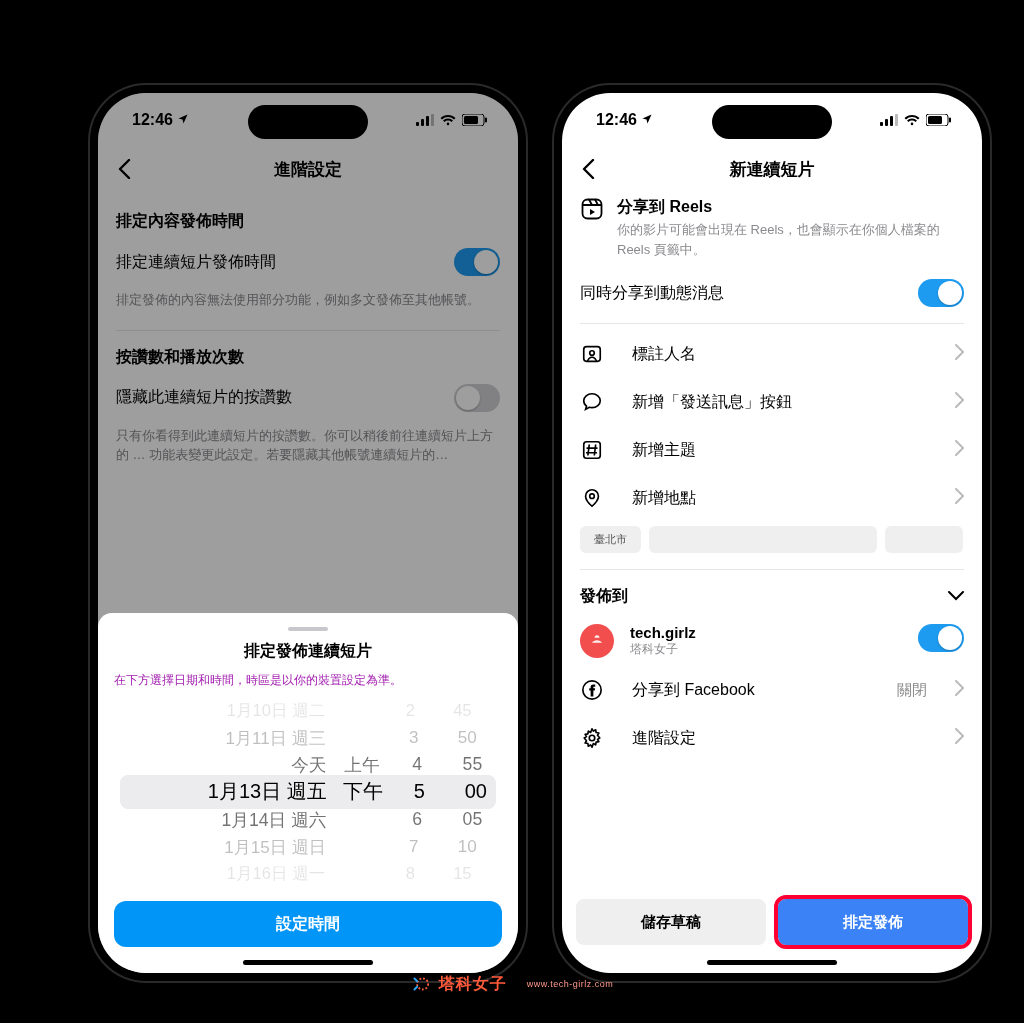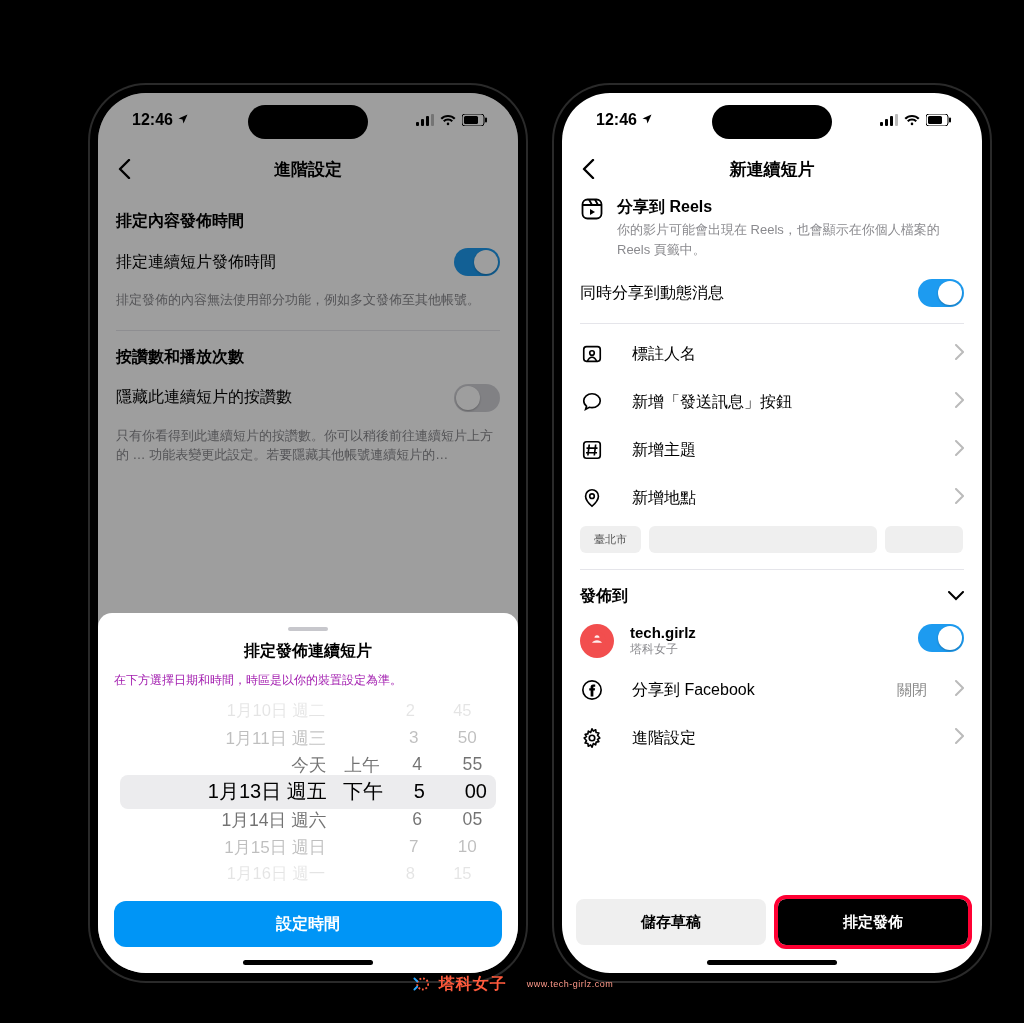--- a/index.html
+++ b/index.html
@@ -296,21 +296,21 @@
     flex: 1;
     height: 46px;
     border-radius: 8px;
     display: flex;
     align-items: center;
     justify-content: center;
     font-size: 15px;
     font-weight: 600;
   }
   .btn.secondary { background: #efefef; color: #000; }
-  .btn.primary   { background: #000000; color: #fff; }
+  .btn.primary   { background: #3b82f6; color: #fff; }
   .btn.primary.highlighted { outline: 4px solid #ff0033; outline-offset: 0; }
   
   .watermark {
     position: absolute;
     left: 50%;
     bottom: 28px;
     transform: translateX(-50%);
     display: flex;
     align-items: center;
     gap: 6px;

